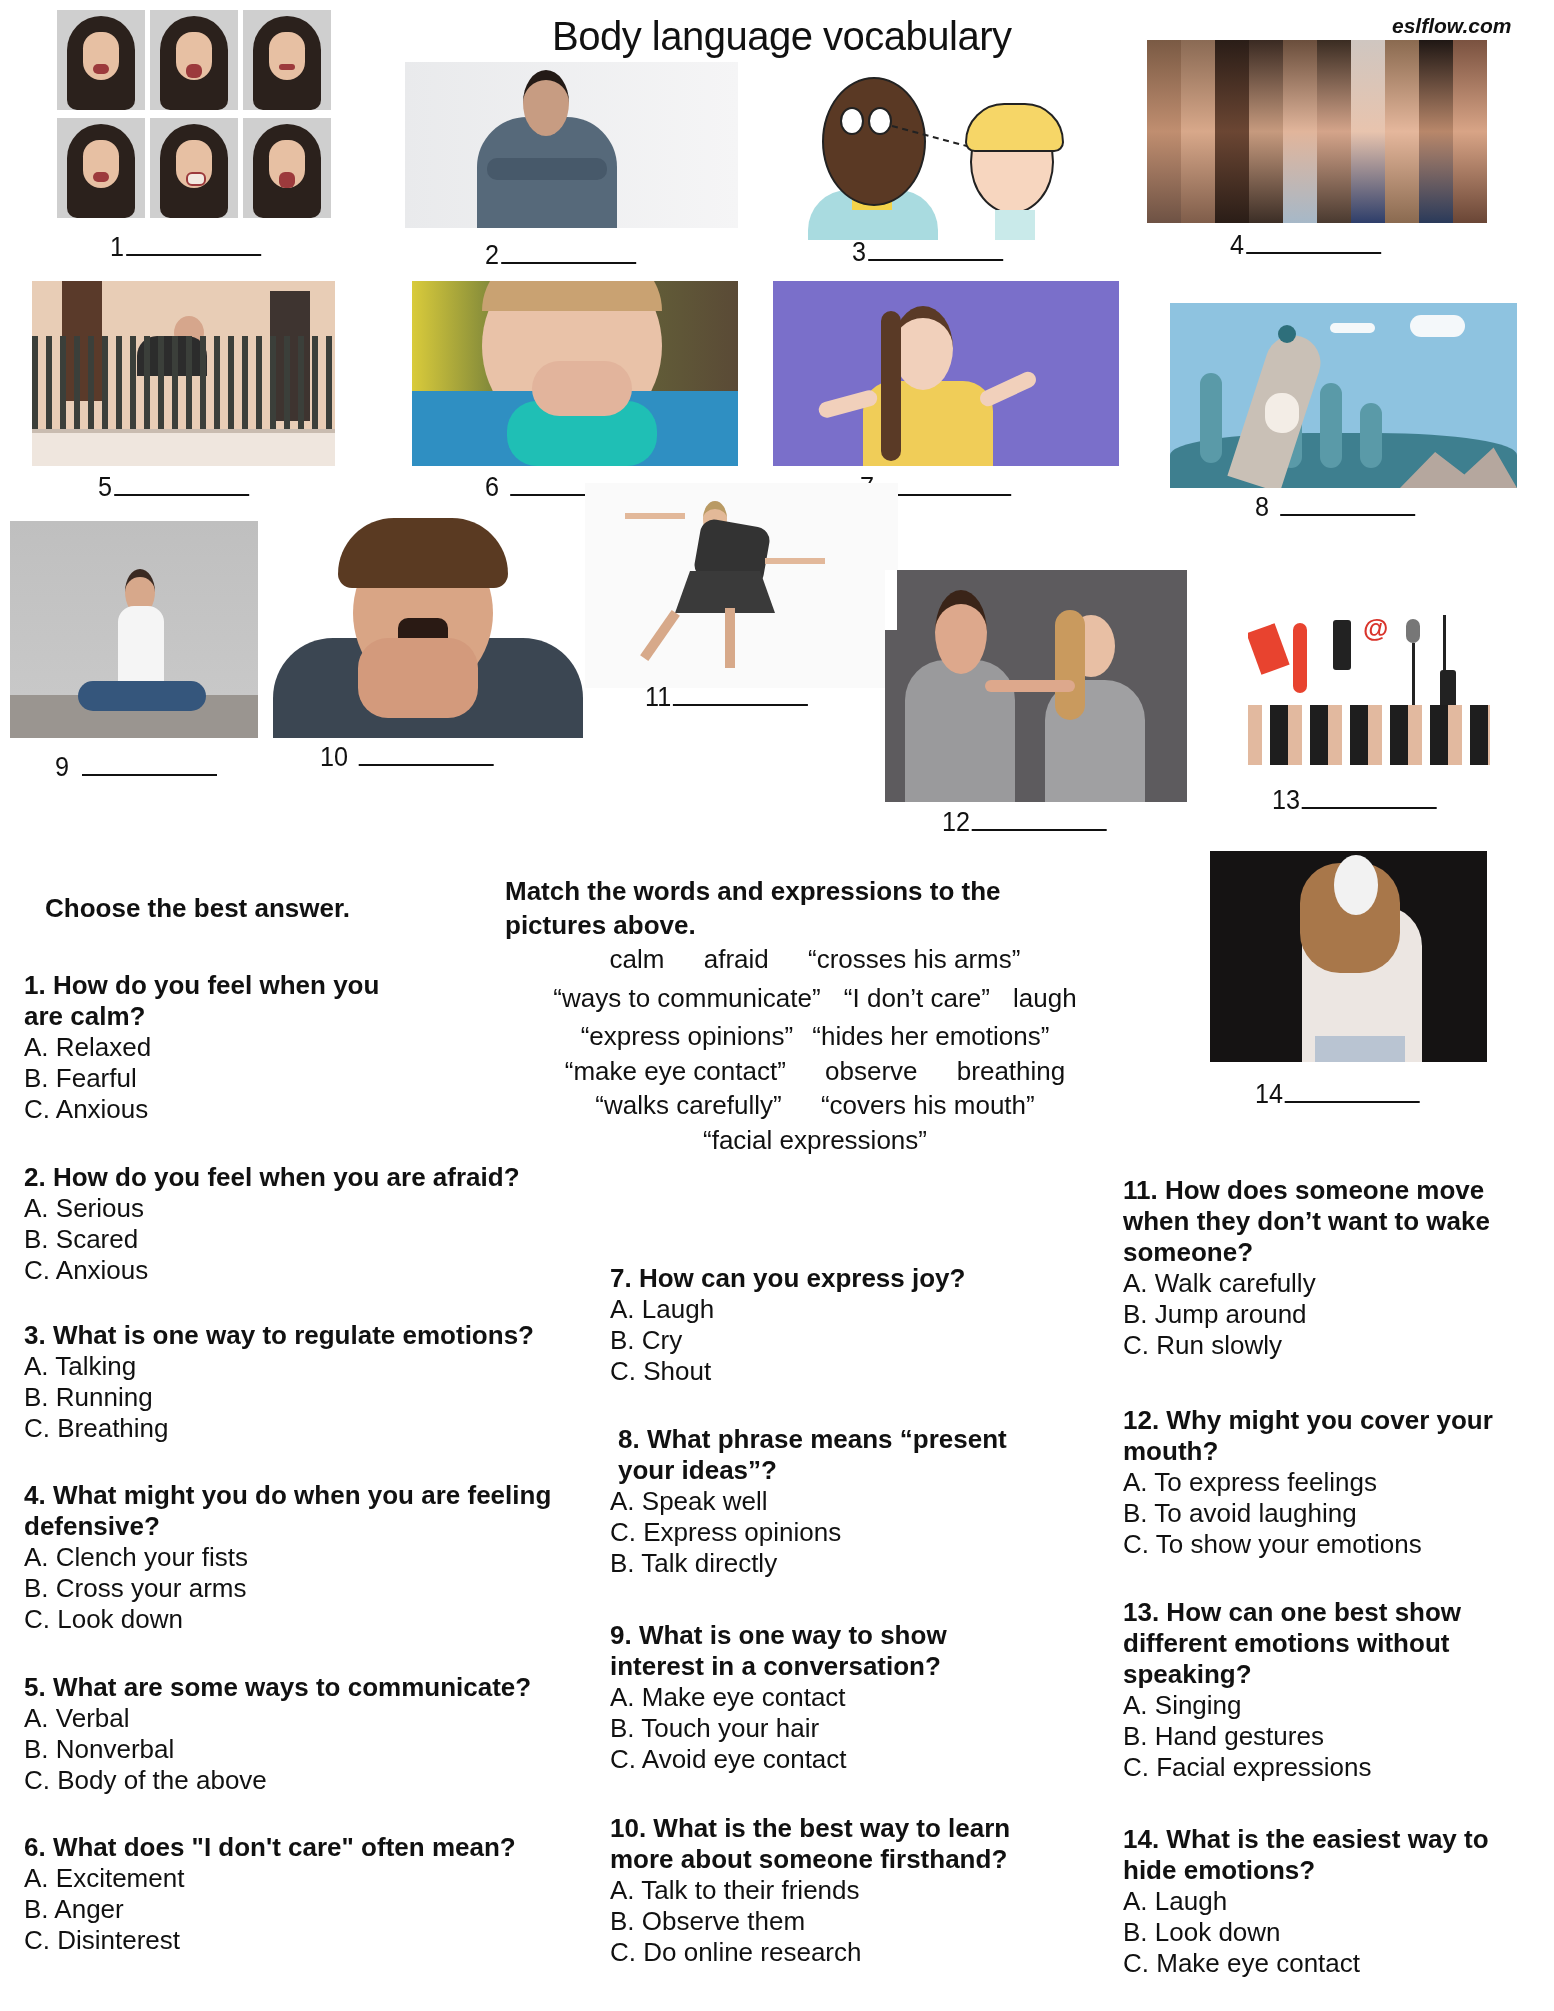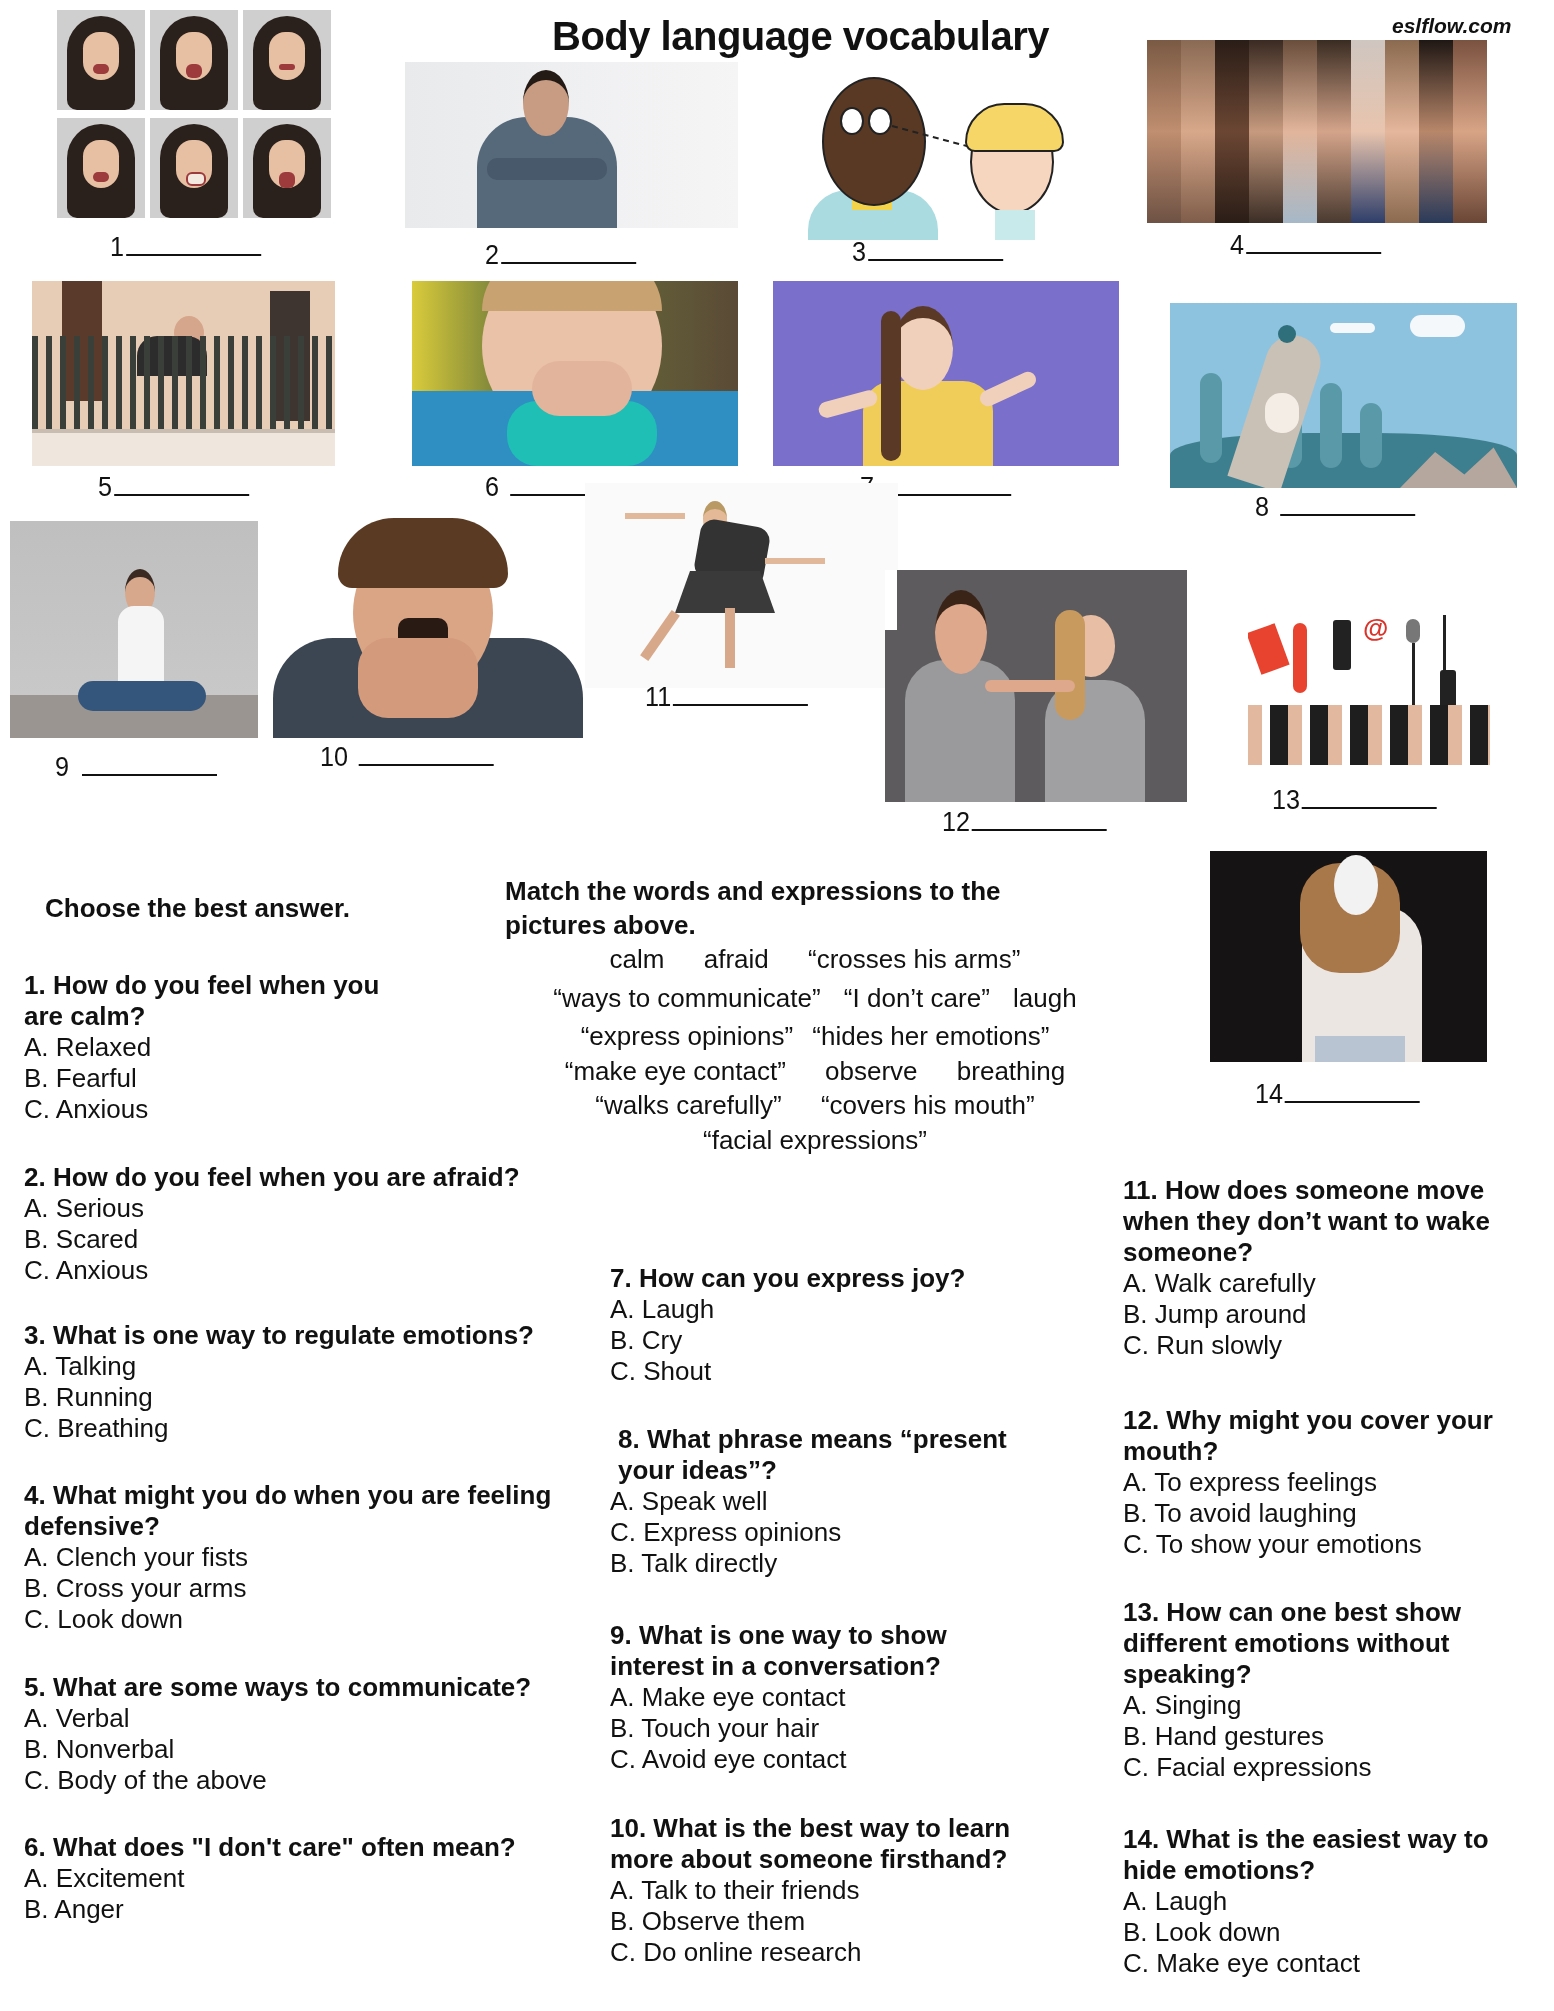--- a/index.html
+++ b/index.html
@@ -1,19 +1,19 @@
 <!DOCTYPE html>
 <html><head>
 <meta charset="utf-8">
 <style>
   html, body { margin:0; padding:0; background:#ffffff; }
   body { width:1554px; height:2011px; position:relative; overflow:hidden;
          font-family:"Liberation Sans", "DejaVu Sans", sans-serif; color:#111; }
   .abs { position:absolute; }
-  .title { left:552px; top:14px; font-size:40px; font-weight:bold; letter-spacing:-0.5px; white-space:nowrap; }
+  .title { left:552px; top:14px; font-size:40px; font-weight:normal; letter-spacing:-0.5px; white-space:nowrap; }
   .site { left:1392px; top:14px; font-size:21px; font-style:italic; font-weight:bold; white-space:nowrap; }
 
   .pic { position:absolute; overflow:hidden; }
   .blank { position:absolute; font-size:28px; white-space:nowrap; transform:scaleX(0.9); transform-origin:left top; }
   .blank .line { display:inline-block; width:150px; border-bottom:2px solid #111; height:24px; vertical-align:baseline; margin-left:2px; }
 
   
   .face { position:absolute; width:88px; height:100px; background:#cfcfcf; overflow:hidden; }
   .face .hair { position:absolute; left:10px; top:6px; width:68px; height:94px; background:#2b211c; border-radius:34px 34px 10px 10px; }
   .face .skin { position:absolute; left:26px; top:22px; width:36px; height:48px; background:#e7c0a3; border-radius:18px 18px 20px 20px; }
@@ -267,20 +267,21 @@
 <div class="q" style="left:24px;top:1672px;width:580px;">
   <div class="qt">5. What are some ways to communicate?</div>
   <div class="opt">A. Verbal</div>
   <div class="opt">B. Nonverbal</div>
   <div class="opt">C. Body of the above</div>
 </div>
 <div class="q" style="left:24px;top:1832px;width:580px;">
   <div class="qt">6. What does "I don't care" often mean?</div>
   <div class="opt">A. Excitement</div>
   <div class="opt">B. Anger</div>
+  <div class="opt">C. Disinterest</div>
 </div>
 
 <div class="q" style="left:610px;top:1263px;width:440px;">
   <div class="qt">7. How can you express joy?</div>
   <div class="opt">A. Laugh</div>
   <div class="opt">B. Cry</div>
   <div class="opt">C. Shout</div>
 </div>
 <div class="q" style="left:610px;top:1424px;width:440px;">
   <div class="qt" style="padding-left:8px;">8. What phrase means “present your ideas”?</div>

